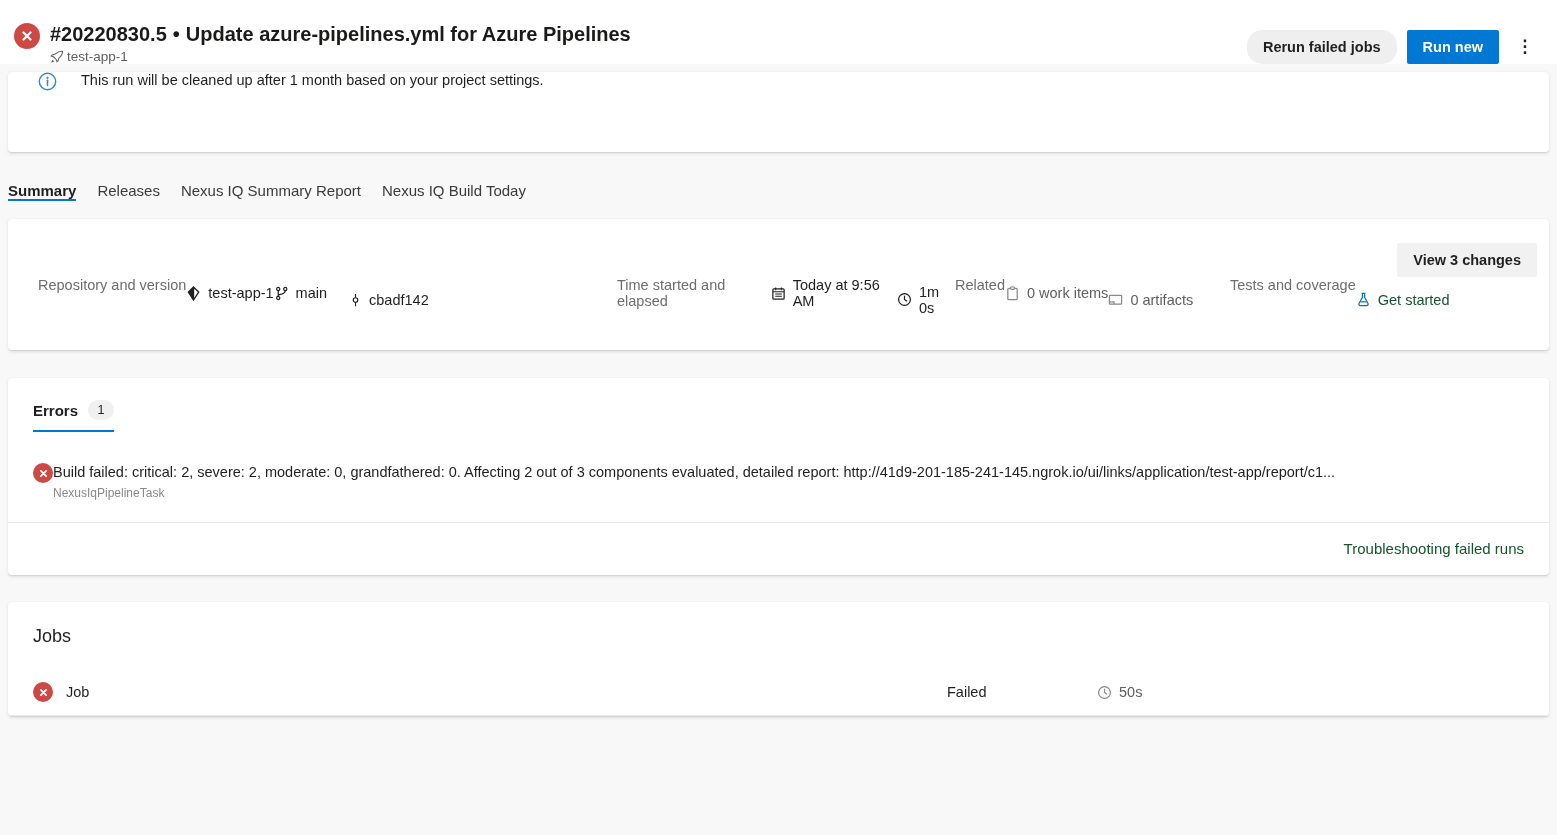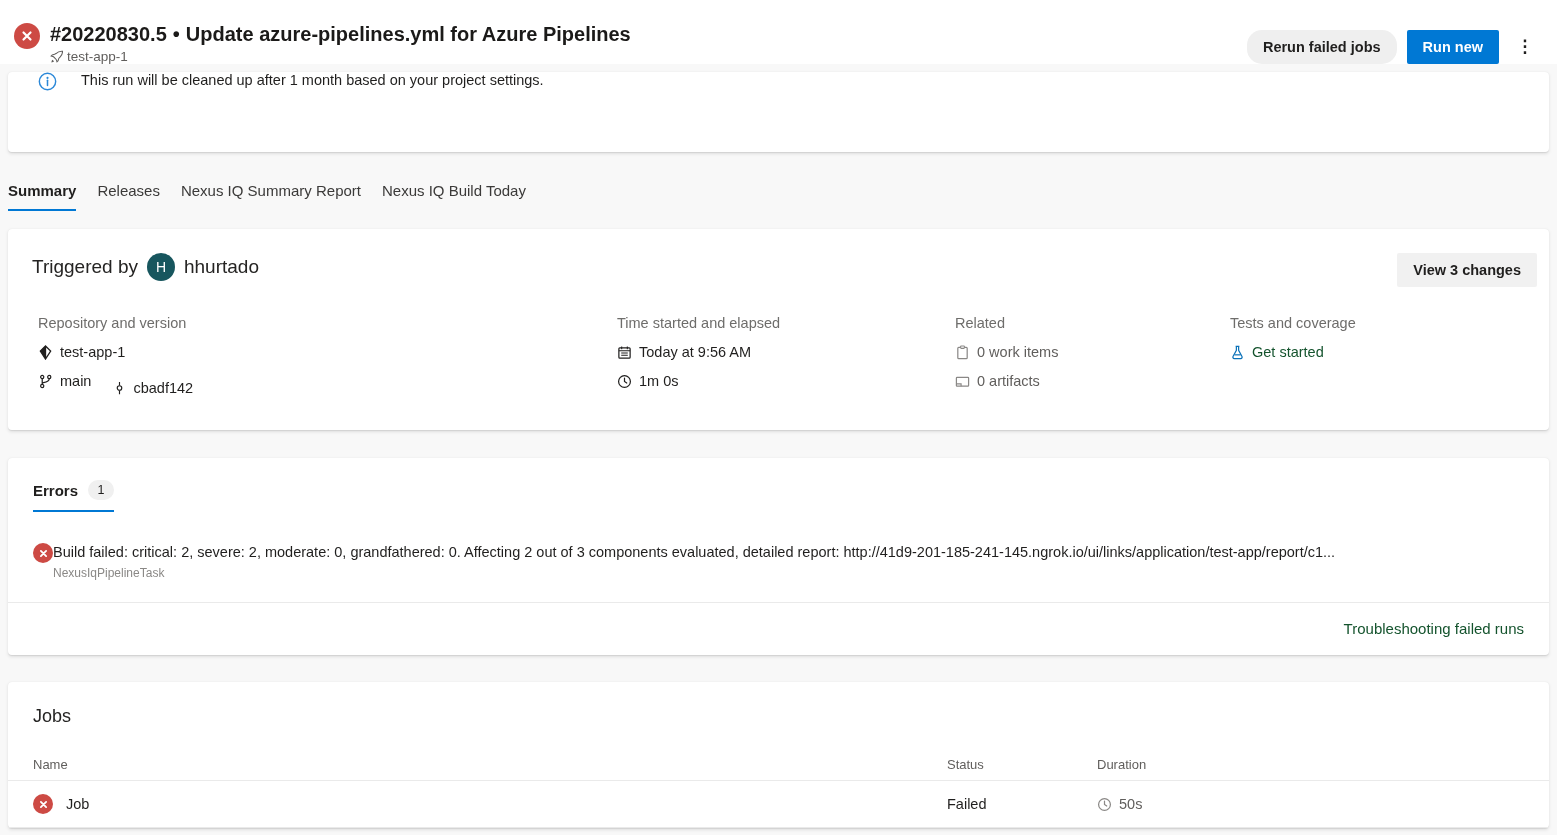--- a/index.html
+++ b/index.html
@@ -48,38 +48,38 @@
     box-shadow:0 1.6px 3.6px rgba(0,0,0,.1), 0 0.3px 0.9px rgba(0,0,0,.07);
   }
 
   
   .banner { margin-top:8px; height:80px; display:flex; align-items:flex-start; padding:0 30px; gap:24px; }
   .banner-text { font-size:14.5px; color:#201f1e; }
 
   
   .tabs { margin:30px 8px 0 8px; display:flex; align-items:flex-end; }
   .tab {
-    margin-right:21px; padding-bottom:10px; font-size:15px; color:#3b3a39;
+    margin-right:21px; font-size:15px; color:#3b3a39;
     cursor:pointer; border-bottom:2px solid transparent;
   }
   .tab.active { font-weight:700; color:#201f1e; border-bottom:2px solid #0078d4; }
 
   
   .summary-card { margin-top:18px; padding:24px 24px 28px 24px; position:relative; }
   .triggered-row { display:flex; align-items:center; gap:9px; font-size:19px; color:#252423; }
   .avatar {
     width:28px; height:28px; border-radius:50%; background:#17565e;
     color:#fff; font-size:14px; display:flex; align-items:center; justify-content:center;
   }
   .view-changes {
     position:absolute; top:24px; right:12px;
     background:#f1f1f1; color:#201f1e;
   }
   .summary-cols { display:flex; margin-top:34px; padding-left:6px; }
-  .scol { display:flex; flex-direction:column; }
+  .scol { display:flex; }
   .scol-1 { width:579px; }
   .scol-2 { width:338px; }
   .scol-3 { width:275px; }
   .scol-4 { flex:1; }
   .scol-label { color:#6e6d6b; font-size:14.5px; margin-bottom:13px; }
   .scol-item { display:flex; align-items:center; gap:7px; margin-bottom:13px; font-size:14.5px; color:#201f1e; }
   .scol-item:last-child { margin-bottom:0; }
   .inline-pair { display:flex; gap:22px; }
   .muted-item { color:#605e5c; }
   .link { color:#14532d; cursor:pointer; text-decoration:none; }
@@ -159,25 +159,20 @@
 </div>
 
 <div class="tabs">
   <div class="tab active">Summary</div>
   <div class="tab">Releases</div>
   <div class="tab">Nexus IQ Summary Report</div>
   <div class="tab">Nexus IQ Build Today</div>
 </div>
 
 <div class="card summary-card">
-  <div class="triggered-row">
-    <span>Triggered by</span>
-    <span class="avatar">H</span>
-    <span>hhurtado</span>
-  </div>
   <button class="btn view-changes">View 3 changes</button>
 
   <div class="summary-cols">
     <div class="scol scol-1">
       <div class="scol-label">Repository and version</div>
       <div class="scol-item">
         <svg class="icon-svg" width="15" height="15" viewBox="0 0 16 16">
             <path d="M8 1L2.5 6.5 8 15l5.5-8.5L8 1zM8 1v14" fill="none" stroke="#201f1e" stroke-width="1.4"></path>
             <path d="M8 1L2.5 6.5 8 15V1z" fill="#201f1e"></path>
           </svg>
@@ -272,25 +267,20 @@
   </div>
   <div class="errors-footer-divider"></div>
   <div class="errors-footer">
     <a class="link">Troubleshooting failed runs</a>
   </div>
 </div>
 
 <div class="card jobs-card">
   <div class="jobs-heading">Jobs</div>
   <div class="jobs-table">
-    <div class="jobs-header-row">
-      <div class="jcol-name">Name</div>
-      <div class="jcol-status">Status</div>
-      <div class="jcol-duration">Duration</div>
-    </div>
     <div class="job-row">
       <div class="jcol-name">
         <div class="error-circle" style="margin-top:0">
           <svg class="icon-svg" width="9" height="9" viewBox="0 0 12 12">
               <path d="M2.5 2.5l7 7M9.5 2.5l-7 7" stroke="#fff" stroke-width="2.4" stroke-linecap="round"></path>
             </svg>
         </div>
         <span>Job</span>
       </div>
       <div class="jcol-status">Failed</div>

